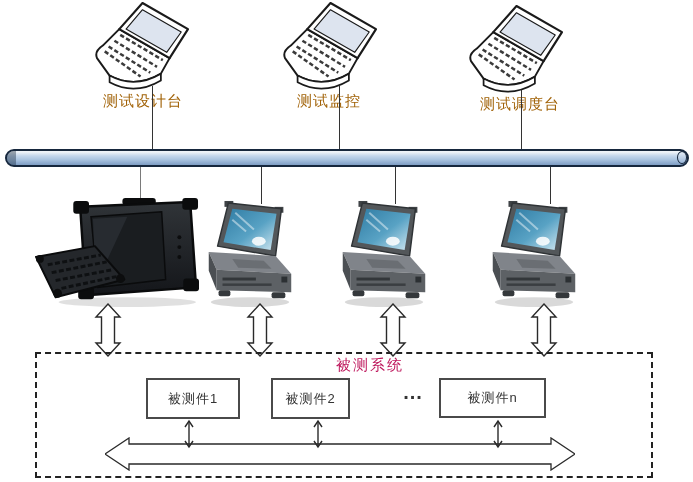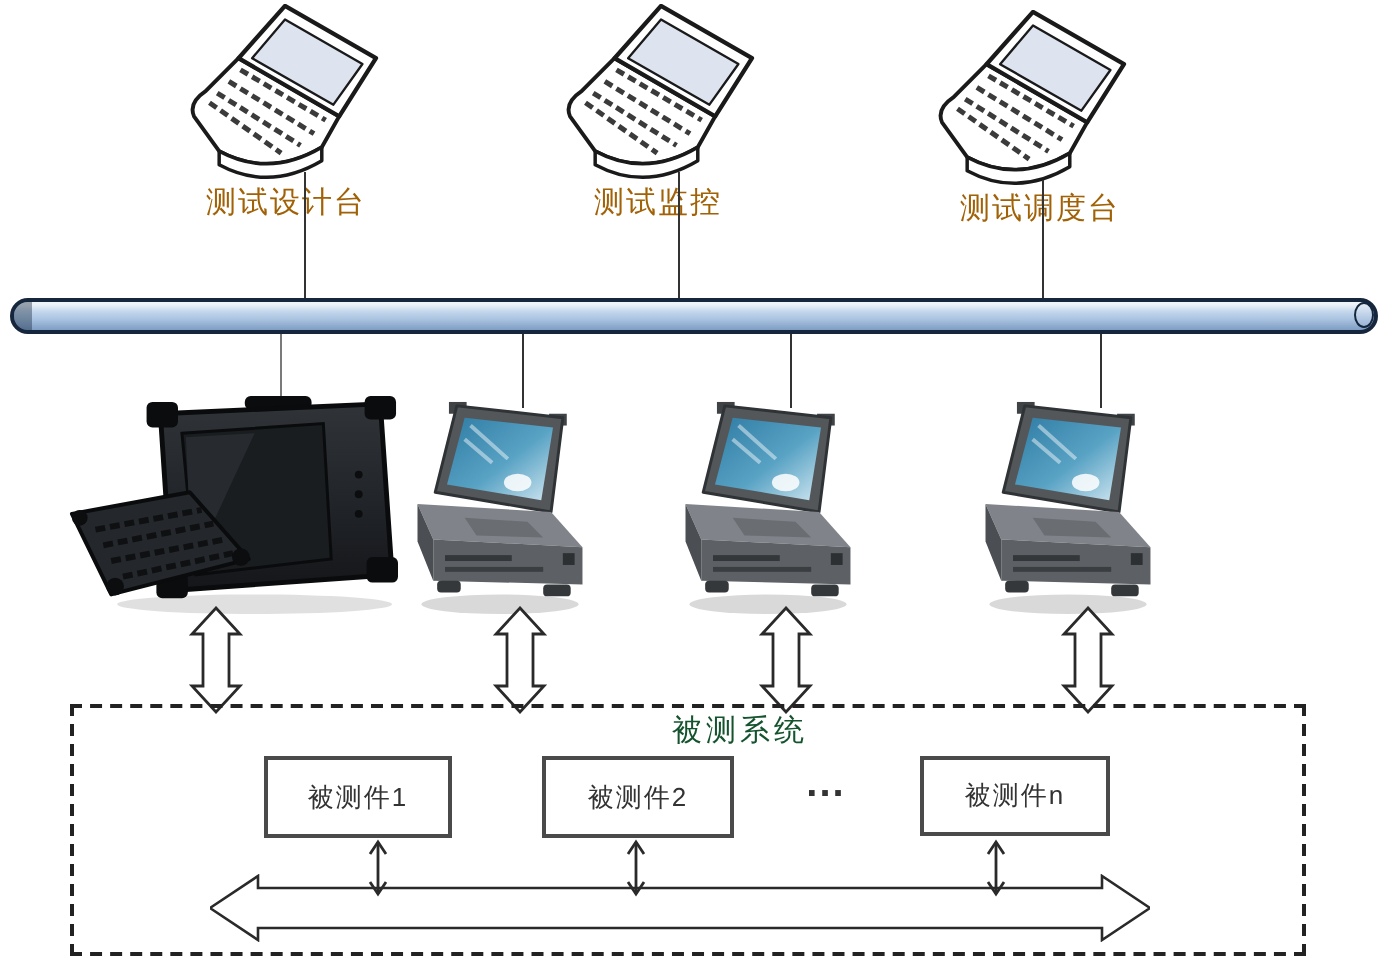--- a/index.html
+++ b/index.html
@@ -29,21 +29,21 @@
   }
   .vline{position:absolute;width:0;border-left:1.5px solid #333;}
   .vline.gray{border-left-color:#7a7a7a;}
   
   .sut-box{
     position:absolute;left:35px;top:352px;width:618px;height:126px;
     border:2px dashed #222;box-sizing:border-box;background:transparent;
   }
   .sut-title{
     position:absolute;left:370px;top:356px;transform:translateX(-50%);
-    font-size:15px;color:#14532d;letter-spacing:2px;white-space:nowrap;
+    font-size:15px;color:#be185d;letter-spacing:2px;white-space:nowrap;
   }
   .unit-box{
     position:absolute;height:41px;box-sizing:border-box;
     border:2px solid #4a4a4a;background:#fff;
     display:flex;align-items:center;justify-content:center;
     font-size:13px;color:#333;letter-spacing:1px;
   }
   .ellipsis{
     position:absolute;left:413px;top:382px;transform:translateX(-50%);
     font-size:20px;font-weight:bold;color:#333;letter-spacing:1px;line-height:1;
@@ -231,28 +231,28 @@
   <svg class="abs" style="left:375px;top:303px" width="36" height="54" viewBox="0 0 36 54">
     <polygon points="18,1 30,14 24.5,14 24.5,40 30,40 18,53 6,40 11.5,40 11.5,14 6,14" fill="#fff" stroke="#2a2a2a" stroke-width="1.4"></polygon>
   </svg>
   <svg class="abs" style="left:526px;top:303px" width="36" height="54" viewBox="0 0 36 54">
     <polygon points="18,1 30,14 24.5,14 24.5,40 30,40 18,53 6,40 11.5,40 11.5,14 6,14" fill="#fff" stroke="#2a2a2a" stroke-width="1.4"></polygon>
   </svg>
 
   <div class="sut-box"></div>
   <div class="sut-title">被测系统</div>
 
-  <div class="unit-box" style="left:132px;top:378px;width:94px">
+  <div class="unit-box" style="left:146px;top:378px;width:94px">
     <span>被测件1</span>
   </div>
-  <div class="unit-box" style="left:271px;top:378px;width:96px">
+  <div class="unit-box" style="left:271px;top:378px;width:79px">
     <span>被测件2</span>
   </div>
   <div class="ellipsis">...</div>
-  <div class="unit-box" style="left:460px;top:378px;width:95px;height:40px">
+  <div class="unit-box" style="left:439px;top:378px;width:107px;height:40px">
     <span>被测件n</span>
   </div>
 
   <svg class="abs" style="left:105px;top:437px" width="470" height="34" viewBox="0 0 470 34">
     <polygon points="0,17 24,1 24,7 446,7 446,1 470,17 446,33 446,27 24,27 24,33" fill="#fff" stroke="#2a2a2a" stroke-width="1.3" stroke-linejoin="miter"></polygon>
   </svg>
 
   <svg class="abs" style="left:183px;top:419px" width="12" height="30" viewBox="0 0 12 30">
     <g stroke="#2a2a2a" stroke-width="1.4" fill="none">
       <line x1="6" y1="2" x2="6" y2="28"></line>

